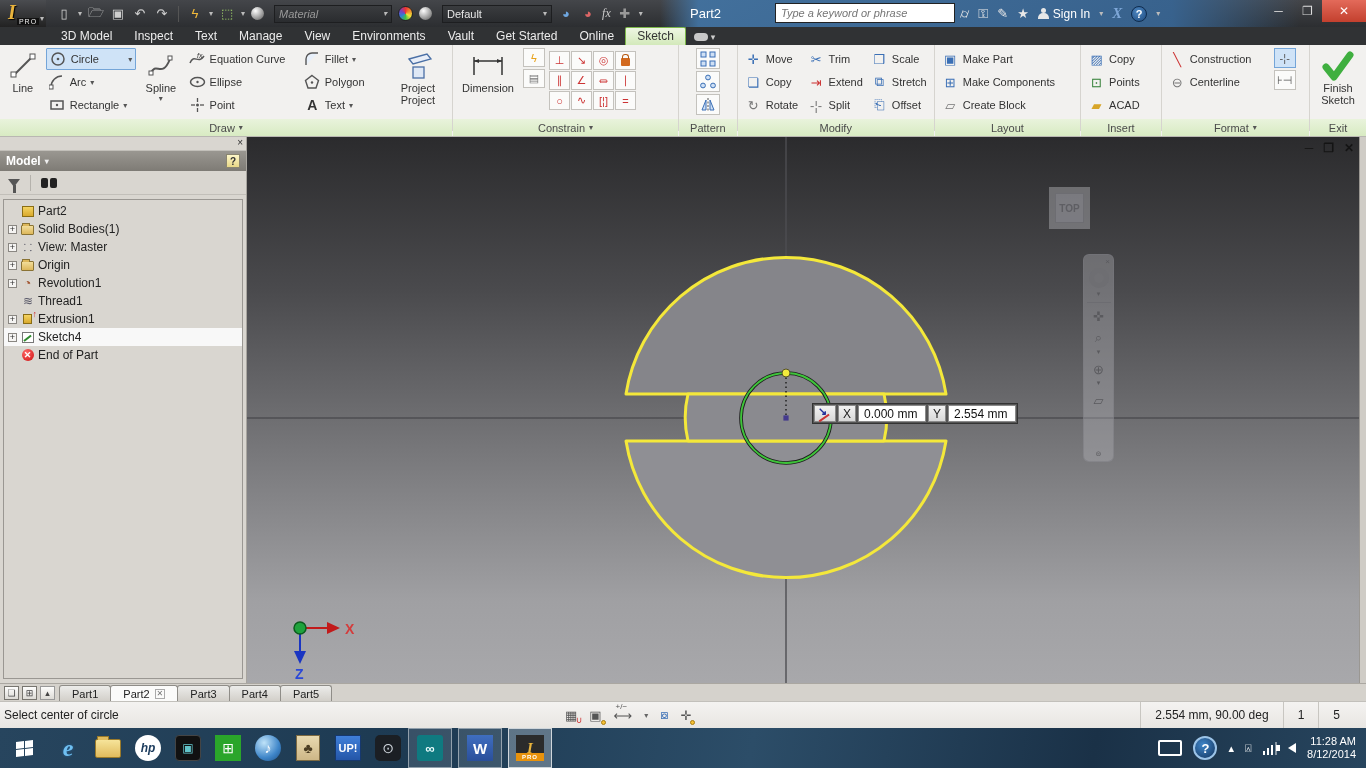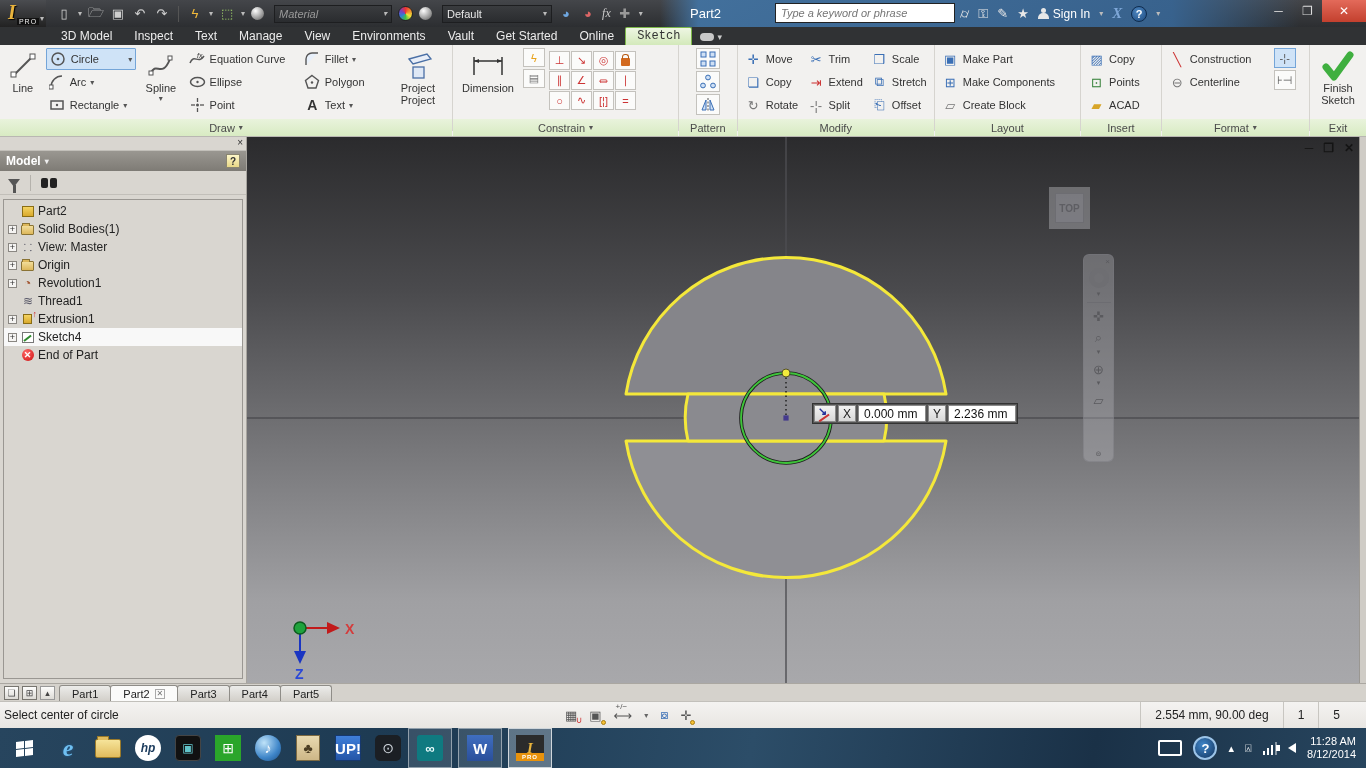--- a/index.html
+++ b/index.html
@@ -38,21 +38,21 @@
   .help-circle { width:16px; height:16px; border-radius:50%; background:radial-gradient(circle at 40% 35%, #4d86c0, #1d4a7e); color:#fff;
     font-size:11px; font-weight:bold; display:flex; align-items:center; justify-content:center; border:1px solid #0f2c4e; }
   .win-btns { position:absolute; right:0; top:0; height:22px; display:flex; z-index:4; }
   .win-btn { width:29px; height:22px; display:flex; align-items:center; justify-content:center; color:#ddd; font-size:12px; }
   .win-btn.close { background:linear-gradient(#e36a5a,#c3402e); width:44px; color:#fff; }
   .dd-arrow { font-size:8px; color:#bbb; }
 
   
   .tabrow { position:absolute; left:0; top:27px; width:1366px; height:18px; background:#303234; display:flex; align-items:flex-end; padding-left:50px; }
   .rtab { color:#ececec; font-size:12px; padding:1px 11px 2px; cursor:default; }
-  .rtab.active { background:linear-gradient(#eef6e3,#d3e9ba); color:#333; border:1px solid #7db84a; border-bottom:none; border-radius:2px 2px 0 0;font-family:Liberation Mono, monospace; }
+  .rtab.active { background:linear-gradient(#eef6e3,#d3e9ba); color:#333; border:1px solid #7db84a; border-bottom:none; border-radius:2px 2px 0 0; }
   .ribbon-overflow { margin-left:8px; color:#ccc; font-size:9px; display:flex; align-items:center; gap:3px; padding-bottom:3px; }
   .pill { width:14px; height:8px; border-radius:4px; background:#c8c8c8; display:inline-block; }
 
   
   .ribbon { position:absolute; left:0; top:45px; width:1366px; height:92px; background:#f2f1ef; border-bottom:1px solid #b9b7b2; display:flex; }
   .panel { display:flex; flex-direction:column; height:100%; }
   .panel-sep { width:1px; background:#d6d4cf; height:86px; }
   .panel-content { flex:1; display:flex; align-items:flex-start; padding:3px 4px 0; gap:4px; }
   .panel-label { height:17px; background:linear-gradient(#e9f3dc,#d8ebc2); font-size:11px; color:#4a4a4a; display:flex; align-items:center; justify-content:center; gap:4px; }
   .big-btn { width:54px; display:flex; flex-direction:column; align-items:center; text-align:center; font-size:11px; color:#333; padding-top:2px; cursor:default; }
@@ -158,21 +158,21 @@
   .boxed { border:1px solid rgba(255,255,255,.45); background:rgba(255,255,255,.12); width:44px; }
   .boxed.focused { background:rgba(255,255,255,.28); border-color:rgba(255,255,255,.7); }
   .ie-e { color:#6fc0f2; font-size:24px; font-style:italic; font-family:"Liberation Serif",serif; font-weight:bold; text-shadow:0 0 3px #2a6496; }
   .tfolder { width:26px; height:19px; background:linear-gradient(#f6e49a,#e0bb5d); border:1px solid #9a7a2a; border-radius:2px; position:relative; }
   .tfolder:before { content:""; position:absolute; left:1px; top:-4px; width:10px; height:3px; background:#e0bb5d; border:1px solid #9a7a2a; border-bottom:none; }
   .hp-circ { width:26px; height:26px; border-radius:50%; background:#fff; color:#1a3a5c; font-weight:bold; font-style:italic; font-size:12px; display:flex; align-items:center; justify-content:center; }
   .cam-sq { width:26px; height:26px; background:#111; border-radius:4px; border:1px solid #444; display:flex; align-items:center; justify-content:center; color:#62c4c9; font-size:12px; }
   .store-sq { width:26px; height:26px; background:#2aa52a; display:flex; align-items:center; justify-content:center; color:#fff; font-size:14px; }
   .itunes-c { width:26px; height:26px; border-radius:50%; background:radial-gradient(circle at 35% 30%, #bfe3f9,#3f86c9 60%,#1d4f86); color:#fff; font-size:14px; display:flex; align-items:center; justify-content:center; }
   .paper-sq { width:24px; height:26px; background:linear-gradient(#e8d9b0,#cdb787); border:1px solid #7d6a42; display:flex; align-items:center; justify-content:center; color:#4a3c22; font-size:14px; }
-  .up-sq { width:26px; height:26px; background:linear-gradient(#3f7fd9,#2456a8); color:#fff; font-weight:bold; font-size:15px; display:flex; align-items:center; justify-content:center; border:1px solid #16386e; }
+  .up-sq { width:26px; height:26px; background:linear-gradient(#3f7fd9,#2456a8); color:#fff; font-weight:bold; font-size:11px; display:flex; align-items:center; justify-content:center; border:1px solid #16386e; }
   .steam-sq { width:26px; height:26px; background:#1b1f24; border-radius:5px; color:#cfd6dd; font-size:14px; display:flex; align-items:center; justify-content:center; }
   .ard-sq { width:26px; height:26px; background:#0f7a80; border-radius:3px; color:#eafcfc; font-size:13px; font-weight:bold; display:flex; align-items:center; justify-content:center; }
   .word-sq { width:26px; height:26px; background:linear-gradient(#3f6ec0,#2a4f9a); color:#fff; font-weight:bold; font-size:15px; display:flex; align-items:center; justify-content:center; }
   .inv-sq { width:28px; height:26px; background:#2b2b2b; position:relative; display:flex; align-items:center; justify-content:center; }
   .inv-sq .ii { color:#e8b33c; font-family:"Liberation Serif",serif; font-style:italic; font-weight:bold; font-size:15px; }
   .inv-sq .pro-strip { position:absolute; left:0; bottom:0; width:100%; height:8px; background:#e8920c; color:#fff; font-size:6px; letter-spacing:1px; text-align:center; line-height:8px; font-weight:bold; }
   .tray { margin-left:auto; display:flex; align-items:center; gap:11px; padding-right:10px; color:#fff; }
   .kbd-ic { width:24px; height:16px; border:2px solid #fff; border-radius:2px; position:relative; }
   .kbd-ic:before { content:"⋯⋯"; position:absolute; left:1px; top:-6px; color:#fff; font-size:9px; letter-spacing:-1px; }
   .help-tray { width:24px; height:24px; border-radius:50%; background:radial-gradient(circle at 40% 35%, #3f86c9,#13335c); border:2px solid #9cc4e8; color:#fff; font-weight:bold; font-size:13px; display:flex; align-items:center; justify-content:center; }
@@ -731,21 +731,21 @@
       <span class="nav-dd">▾</span>
       <span class="nav-item">▱</span>
       <span class="nav-dd" style="margin-top:auto;margin-bottom:3px">⊜</span>
     </div>
 
     <div class="coordbox">
       <span class="coord-icon"></span>
       <span class="coord-cell">X</span>
       <span class="coord-val">0.000 mm</span>
       <span class="coord-cell">Y</span>
-      <span class="coord-val">2.236 mm</span>
+      <span class="coord-val">2.554 mm</span>
     </div>
 
     <div class="canvas-edge"></div>
   </div>
 </div>
 
 <div class="doctabs">
   <div class="wt-icons">
     <span class="wt-ic">❏</span>
     <span class="wt-ic">⊞</span>

